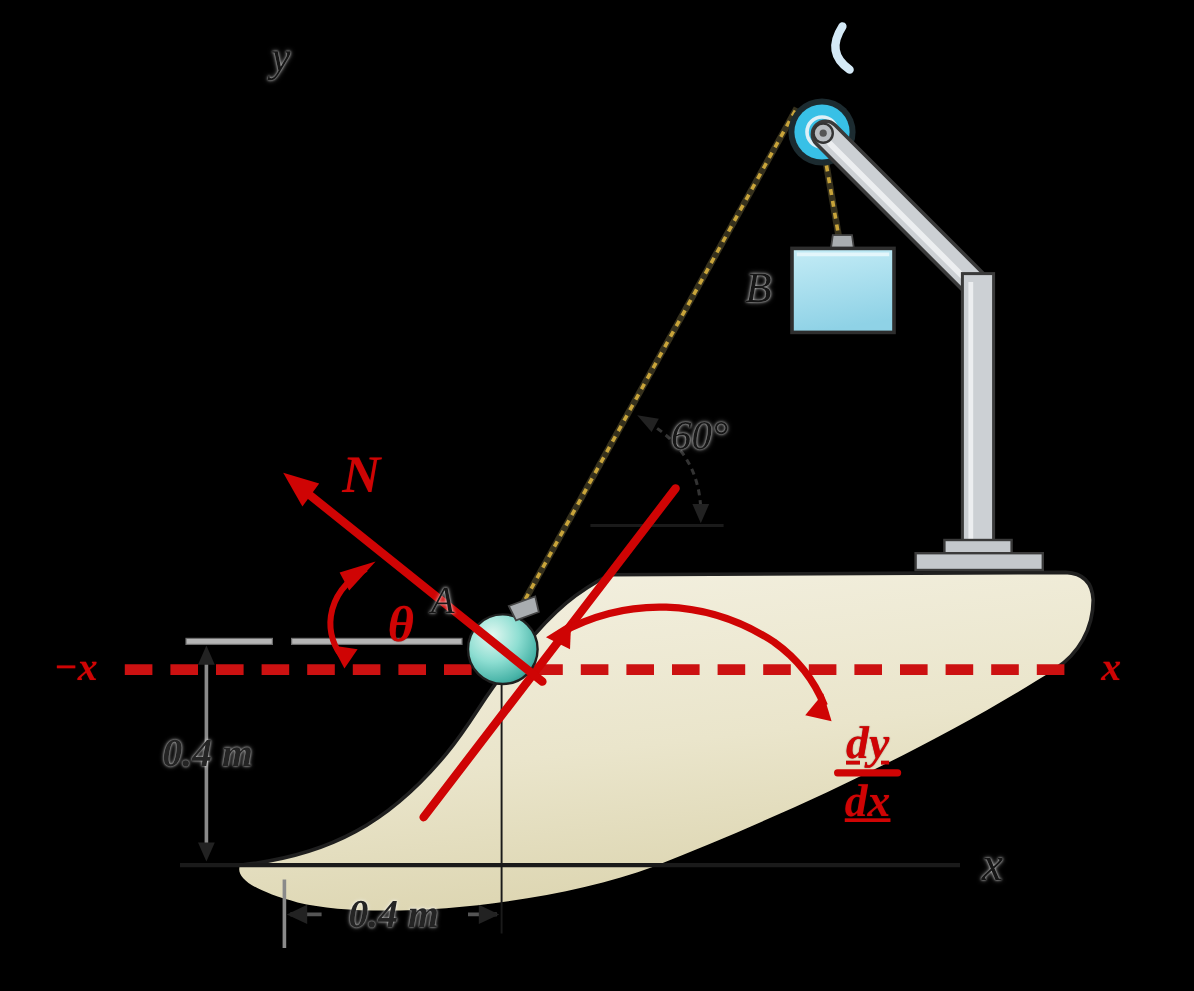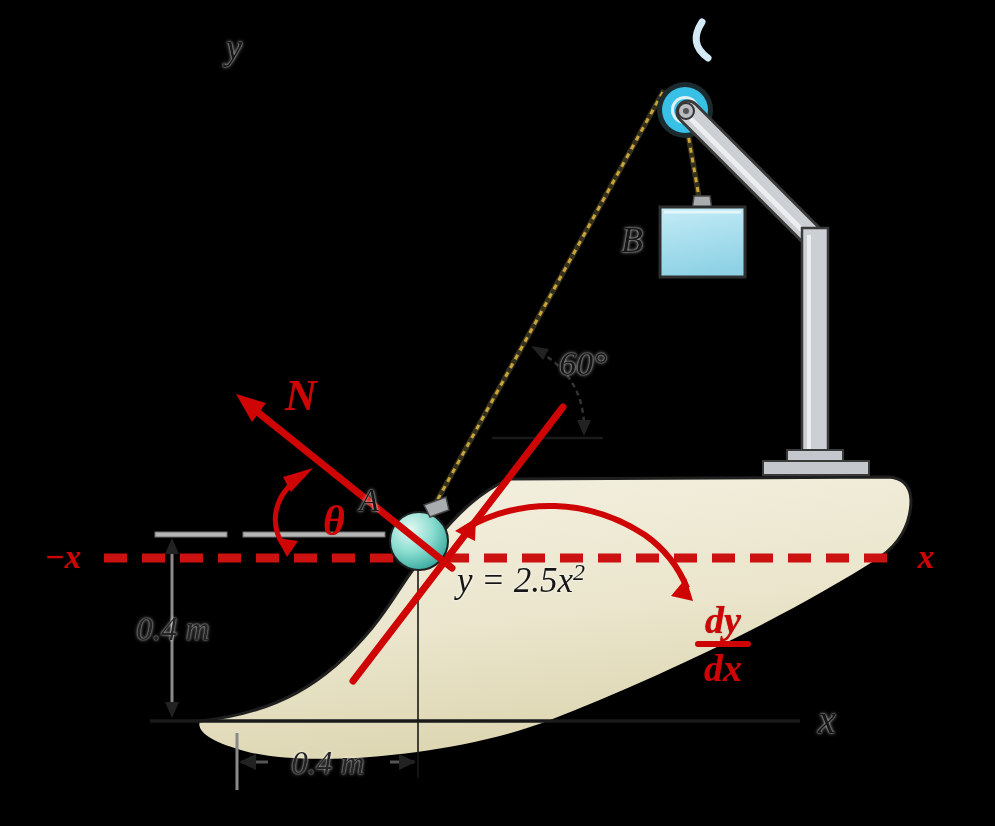--- a/index.html
+++ b/index.html
@@ -2,21 +2,21 @@
 <html><head>
 <meta charset="utf-8">
 <style>
   html,body{margin:0;padding:0;background:#000;}
   #stage{position:relative;width:995px;height:826px;background:#000;overflow:hidden;
          font-family:"Liberation Serif","DejaVu Serif",serif;}
   #scene{position:absolute;left:0;top:0;}
   .lbl{position:absolute;z-index:10;transform:translate(-50%,-50%);white-space:nowrap;
        font-style:italic;line-height:1;}
   .ink{color:#161616;text-shadow:0 0 2px rgba(255,255,255,.85),0 0 4px rgba(255,255,255,.55);}
-  .dim{color:#242424;text-shadow:0 0 2px rgba(255,255,255,.8),0 0 4px rgba(255,255,255,.45);}
+  .dim{color:#242424;text-shadow:0 0 2px rgba(255,255,255,.8),0 0 4px rgba(255,255,255,.45);font-weight:bold;}
   .red{color:#cf0404;text-shadow:0 0 1px rgba(90,0,0,.8);}
   .b{font-weight:bold;}
   .frac{display:flex;flex-direction:column;align-items:center;gap:2px;}
   .fracbar{width:56px;height:6px;background:#cf0404;border-radius:3px;}
 </style>
 </head>
 <body>
 
 <div id="stage">
 
@@ -145,25 +145,22 @@
 <div class="lbl ink" style="left:234px;top:47px;font-size:36px;">y</div>
 <div class="lbl red b" style="left:63px;top:557px;font-size:33px;">−x</div>
 <div class="lbl red b" style="left:926px;top:557px;font-size:33px;">x</div>
 <div class="lbl ink" style="left:827px;top:720px;font-size:40px;">x</div>
 <div class="lbl ink" style="left:632px;top:240px;font-size:36px;">B</div>
 <div class="lbl ink" style="left:583px;top:364px;font-size:34px;">60°</div>
 <div class="lbl red b" style="left:301px;top:396px;font-size:44px;">N</div>
 <div class="lbl red b" style="left:334px;top:521px;font-size:42px;">θ</div>
 <div class="lbl ink" style="left:369px;top:500px;font-size:32px;">A</div>
 
-<div class="lbl ink" style="left:521px;top:579px;font-size:35px;">
-  <span>y = 2.5x</span><sup style="font-size:24px;">2</sup>
-</div>
 
-<div class="lbl red b frac" style="left:723px;top:644px;font-size:38px;">
+<div class="lbl red b frac" style="left:723px;top:644px;font-size:38px;text-decoration:underline;">
   <span>dy</span>
   <span class="fracbar"></span>
   <span>dx</span>
 </div>
 
 <div class="lbl dim" style="left:173px;top:629px;font-size:33px;">0.4 m</div>
 <div class="lbl dim" style="left:328px;top:763px;font-size:33px;">0.4 m</div>
 
 </div>
 

